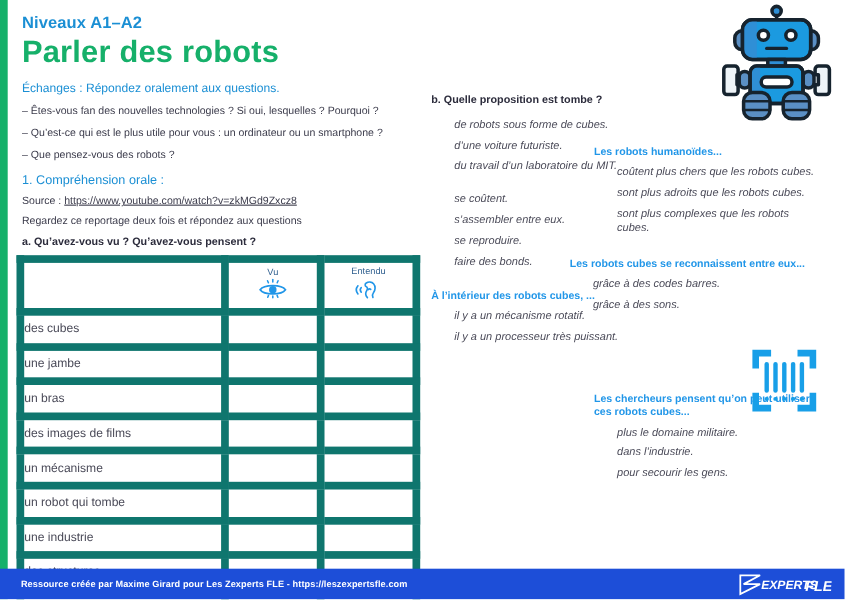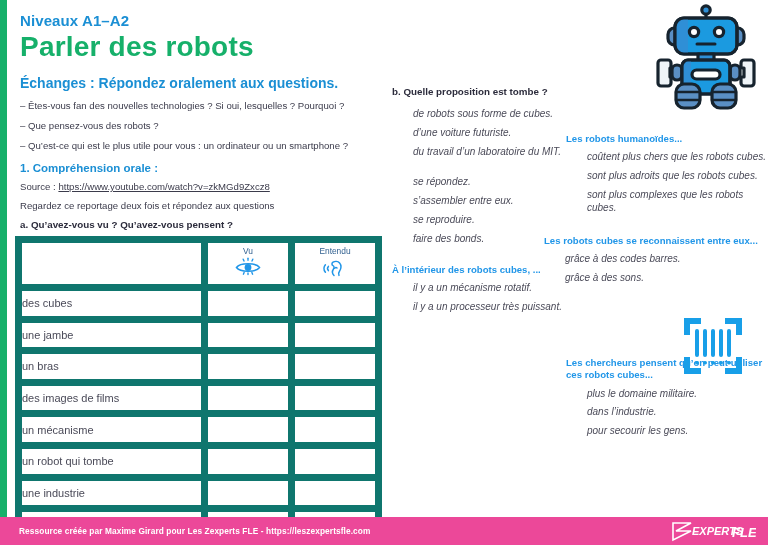--- a/index.html
+++ b/index.html
@@ -41,34 +41,34 @@
   }
   .title {
     color: #16b06a;
     font-size: 28px;
     font-weight: bold;
     margin: 0 0 12px 6px;
     letter-spacing: .2px;
   }
   .section-blue {
     color: #1b8fd4;
-    font-size: 14px;
-    font-weight: bold;
+    font-size: 11px;
+    font-weight: normal;
     margin: 0 0 9px 6px;
   }
   .bullet {
     color: #3b3b4b;
     font-size: 9.6px;
     margin: 0 0 8px 6px;
     line-height: 1.25;
   }
   .num-head {
     color: #1b8fd4;
     font-size: 11.5px;
-    font-weight: bold;
+    font-weight: normal;
     margin: 10px 0 7px 6px;
   }
   .source {
     color: #3b3b4b;
     font-size: 9.6px;
     margin: 0 0 8px 6px;
   }
   .source a {
     color: #3b3b4b;
     text-decoration: underline;
@@ -122,21 +122,21 @@
 
   
   #mid-col {
     position: absolute;
     left: 392px;
     top: 86px;
     width: 172px;
   }
   #right-col {
     position: absolute;
-    left: 566px;
+    left: 540px;
     top: 133px;
     width: 200px;
   }
   .q-head {
     color: #2c2c3c;
     font-size: 9.8px;
     font-weight: bold;
     margin: 0 0 11px 0;
   }
   .stem {
@@ -173,21 +173,21 @@
     width: 62px;
     height: 60px;
   }
   
   #footer {
     position: absolute;
     left: 0;
     bottom: 0;
     width: 768px;
     height: 28px;
-    background: #ec4899;
+    background: #1d4ed8;
   }
   #footer-text {
     position: absolute;
     left: 19px;
     top: 9px;
     color: #ffffff;
     font-size: 8.3px;
     font-weight: bold;
     letter-spacing: .1px;
   }
@@ -207,22 +207,22 @@
   <div id="left-strip"></div>
 
   <div id="left-col">
 
     <div class="level">Niveaux A1–A2</div>
     <div class="title">Parler des robots</div>
 
     <div class="section-blue">Échanges : Répondez oralement aux questions.</div>
 
     <div class="bullet">– Êtes-vous fan des nouvelles technologies ? Si oui, lesquelles ? Pourquoi ?</div>
+    <div class="bullet">– Qu’est-ce qui est le plus utile pour vous : un ordinateur ou un smartphone ?</div>
     <div class="bullet">– Que pensez-vous des robots ?</div>
-    <div class="bullet">– Qu’est-ce qui est le plus utile pour vous : un ordinateur ou un smartphone ?</div>
 
     <div class="num-head">1. Compréhension orale :</div>
 
     <div class="source">
       <span>Source : </span><a href="#">https://www.youtube.com/watch?v=zkMGd9Zxcz8</a>
     </div>
 
     <div class="instr">Regardez ce reportage deux fois et répondez aux questions</div>
 
     <div class="qa-head">a. Qu’avez-vous vu ? Qu’avez-vous pensent ?</div>
@@ -324,21 +324,21 @@
 
     <div class="q-head">b. Quelle proposition est tombe ?</div>
 
     <div class="grp">
       <div class="opt">de robots sous forme de cubes.</div>
       <div class="opt">d’une voiture futuriste.</div>
       <div class="opt">du travail d’un laboratoire du MIT.</div>
     </div>
 
     <div class="grp">
-      <div class="opt">se répondez.</div>
+      <div class="opt">se coûtent.</div>
       <div class="opt">s’assembler entre eux.</div>
       <div class="opt">se reproduire.</div>
       <div class="opt">faire des bonds.</div>
     </div>
 
     <div class="grp">
       <div class="stem">À l’intérieur des robots cubes, ...</div>
       <div class="opt">il y a un mécanisme rotatif.</div>
       <div class="opt">il y a un processeur très puissant.</div>
     </div>

